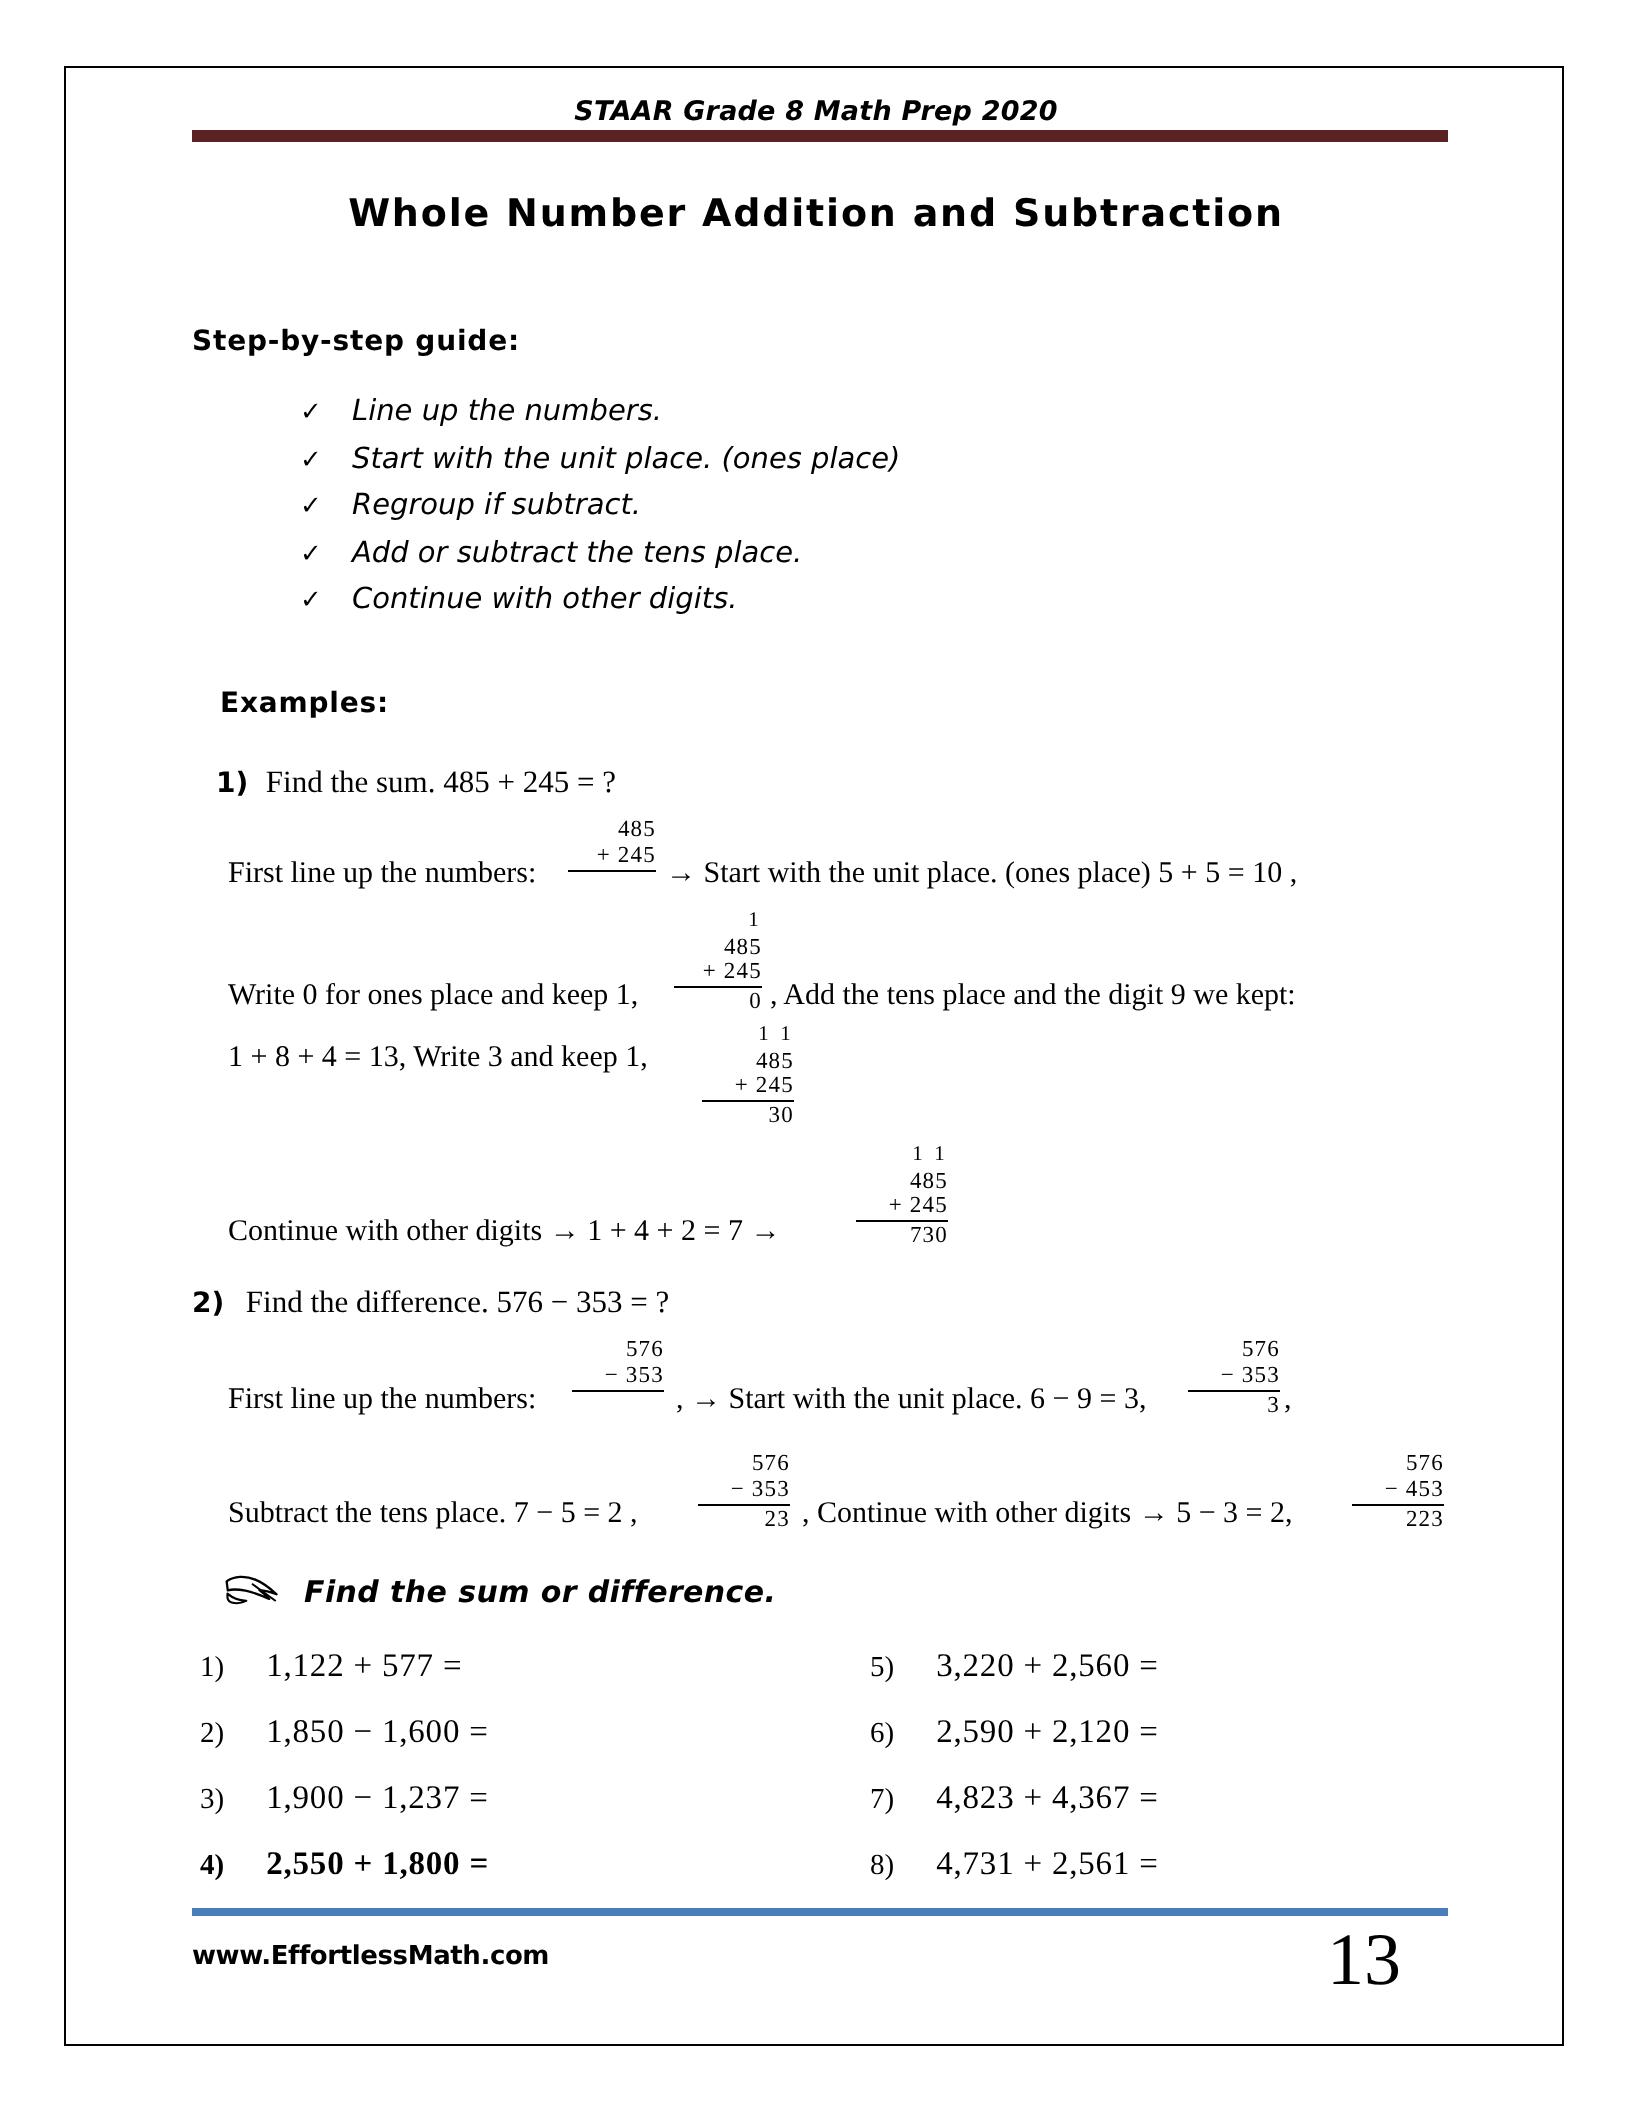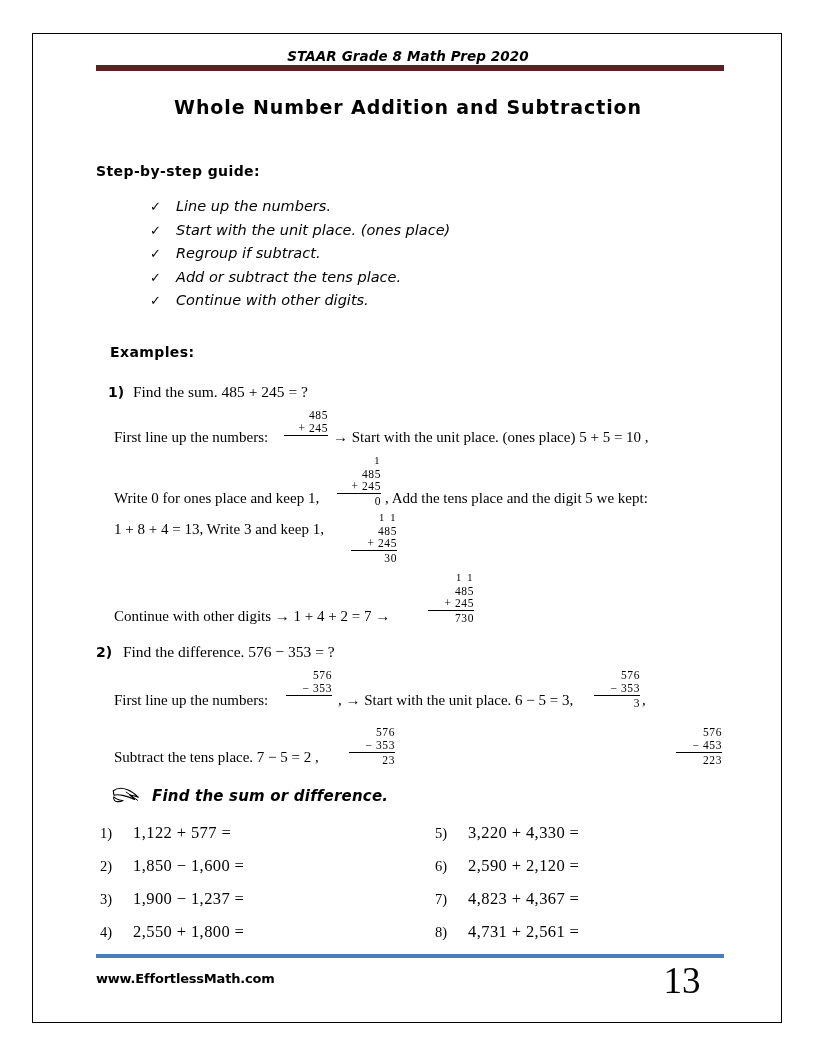--- a/index.html
+++ b/index.html
@@ -265,21 +265,21 @@
     </div>
     <div class="ex-line" style="left:333px; top:429px;">→ Start with the unit place. (ones place) 5 + 5 = 10 ,</div>
 
     <div class="ex-line" style="left:114px; top:490px;">Write 0 for ones place and keep 1,</div>
     <div class="stack" style="left:337px; top:455px; width:44px;">
       <div class="carry">1</div>
       <div class="addend">485</div>
       <div class="oper">+ 245</div>
       <div class="result">0</div>
     </div>
-    <div class="ex-line" style="left:385px; top:490px;">, Add the tens place and the digit 5 we kept:</div>
+    <div class="ex-line" style="left:385px; top:490px;">, Add the tens place and the digit 9 we kept:</div>
 
     <div class="ex-line" style="left:114px; top:521px;">1 + 8 + 4 = 13, Write 3 and keep 1,</div>
     <div class="stack" style="left:351px; top:512px; width:46px;">
       <div class="carry">1 1</div>
       <div class="addend">485</div>
       <div class="oper">+ 245</div>
       <div class="result">30</div>
     </div>
 
     <div class="ex-line" style="left:114px; top:608px;">Continue with other digits → 1 + 4 + 2 = 7 →</div>
@@ -293,34 +293,35 @@
     <div class="ex-line" style="left:96px; top:643px;">
       <span class="ex-num">2)</span>
       <span class="mtxt" style="margin-left:7px;">Find the difference. 576 − 353 = ?</span>
     </div>
 
     <div class="ex-line" style="left:114px; top:692px;">First line up the numbers:</div>
     <div class="stack" style="left:286px; top:669px; width:46px;">
       <div class="addend">576</div>
       <div class="oper">− 353</div>
     </div>
-    <div class="ex-line" style="left:338px; top:692px;">, → Start with the unit place. 6 − 5 = 3,</div>
+    <div class="ex-line" style="left:338px; top:692px;">, → Start with the unit place. 6 − 9 = 3,</div>
     <div class="stack" style="left:594px; top:669px; width:46px;">
       <div class="addend">576</div>
       <div class="oper">− 353</div>
       <div class="result">3</div>
     </div>
     <div class="ex-line" style="left:642px; top:692px;">,</div>
 
     <div class="ex-line" style="left:114px; top:749px;">Subtract the tens place. 7 − 5 = 2 ,</div>
     <div class="stack" style="left:349px; top:726px; width:46px;">
       <div class="addend">576</div>
       <div class="oper">− 353</div>
       <div class="result">23</div>
     </div>
+    <div class="ex-line" style="left:401px; top:749px;">, Continue with other digits → 5 − 3 = 2,</div>
     <div class="stack" style="left:676px; top:726px; width:46px;">
       <div class="addend">576</div>
       <div class="oper">− 453</div>
       <div class="result">223</div>
     </div>
 
     <div class="practice-head">
       <span class="quill-icon">
         <svg viewBox="0 0 34 22" width="28" height="18" xmlns="http://www.w3.org/2000/svg">
           <path d="M1.5 4.5 C6 1.2, 13 1.0, 19 3.4 C24 5.4, 28 8.6, 32 12.4
@@ -336,26 +337,26 @@
 
     <div class="prob" style="left:100px; top:823px;">
       <span class="pn">1)</span><span class="pbody">1,122 + 577 =</span>
     </div>
     <div class="prob" style="left:100px; top:856px;">
       <span class="pn">2)</span><span class="pbody">1,850 − 1,600 =</span>
     </div>
     <div class="prob" style="left:100px; top:889px;text-align:right;">
       <span class="pn">3)</span><span class="pbody">1,900 − 1,237 =</span>
     </div>
-    <div class="prob" style="left:100px; top:922px;">
+    <div class="prob" style="left:100px; top:922px;font-weight:bold;">
       <span class="pn">4)</span><span class="pbody">2,550 + 1,800 =</span>
     </div>
 
     <div class="prob" style="left:435px; top:823px;">
-      <span class="pn">5)</span><span class="pbody">3,220 + 4,330 =</span>
+      <span class="pn">5)</span><span class="pbody">3,220 + 2,560 =</span>
     </div>
     <div class="prob" style="left:435px; top:856px;">
       <span class="pn">6)</span><span class="pbody">2,590 + 2,120 =</span>
     </div>
     <div class="prob" style="left:435px; top:889px;">
       <span class="pn">7)</span><span class="pbody">4,823 + 4,367 =</span>
     </div>
     <div class="prob" style="left:435px; top:922px;">
       <span class="pn">8)</span><span class="pbody">4,731 + 2,561 =</span>
     </div>

